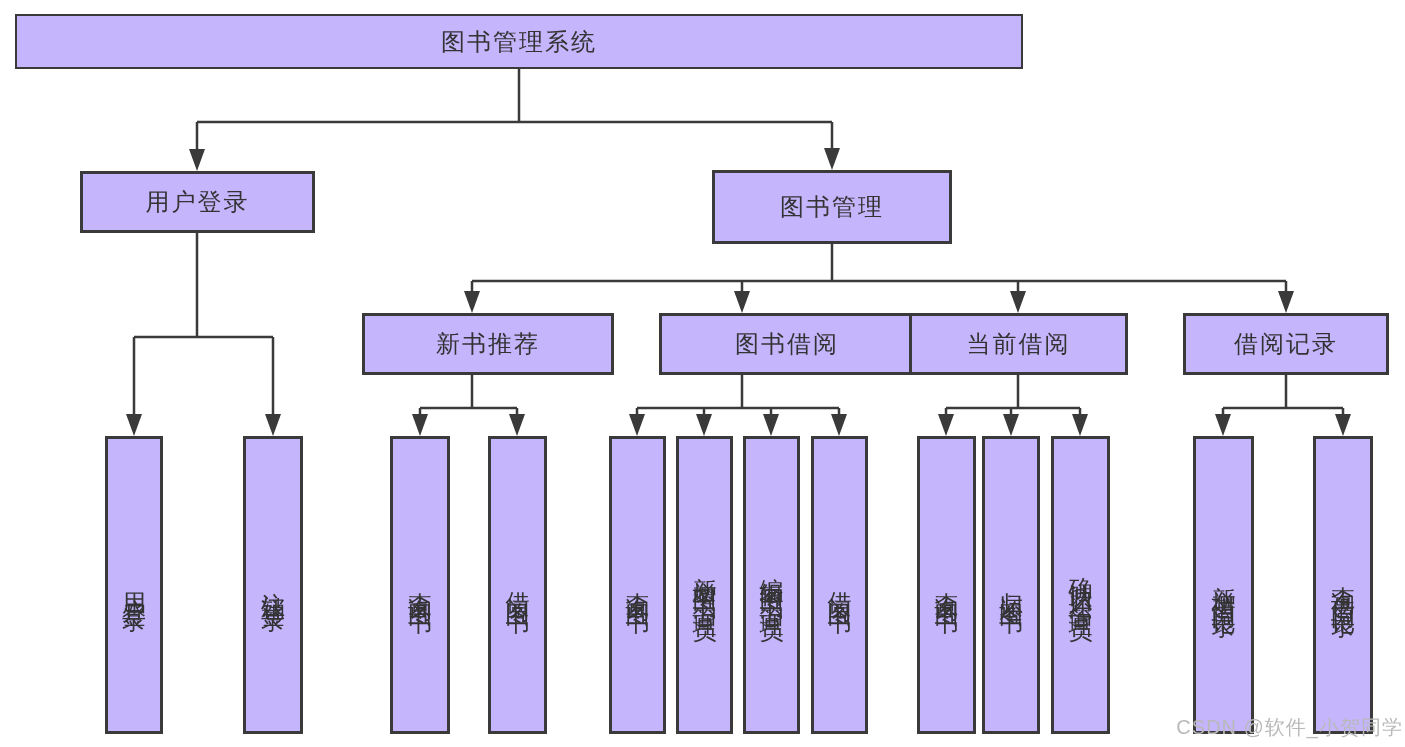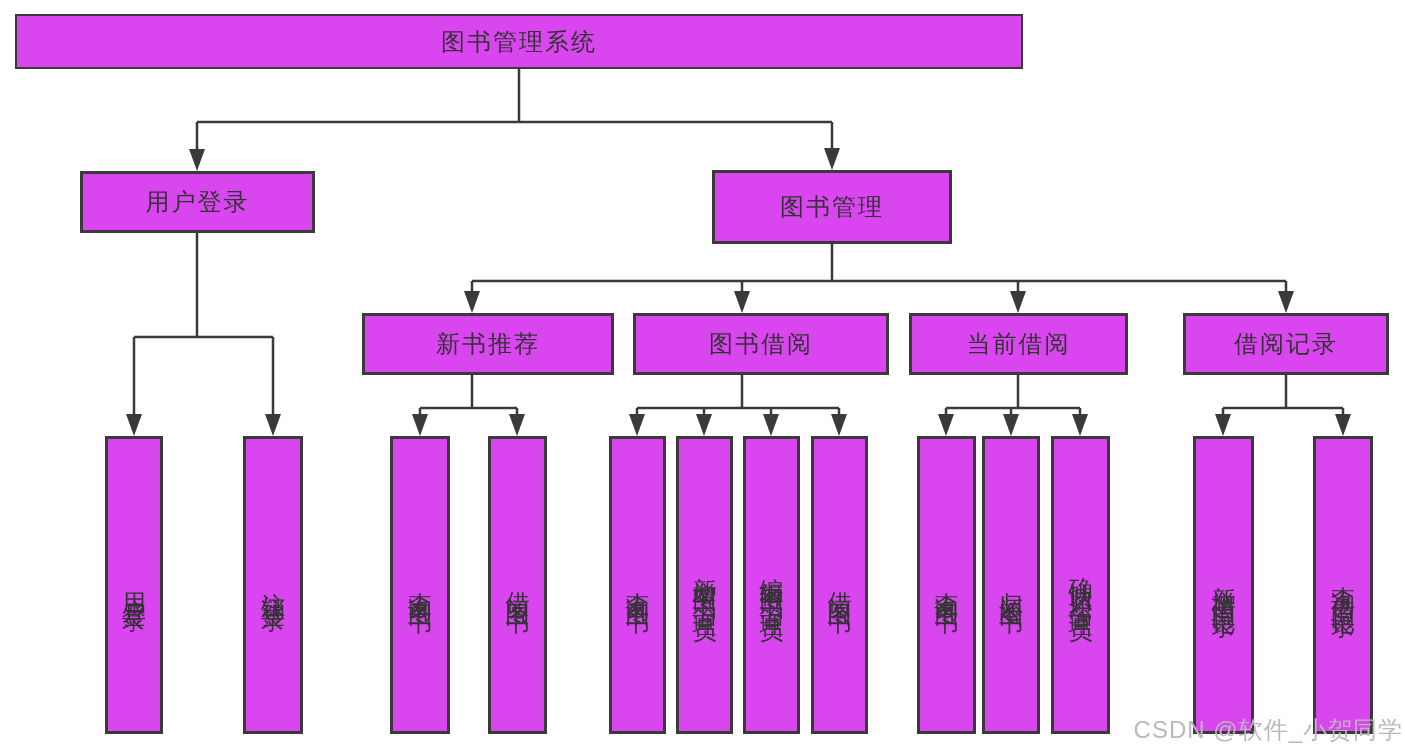--- a/index.html
+++ b/index.html
@@ -12,34 +12,34 @@
   body{
     width:1405px;height:747px;position:relative;overflow:hidden;
     font-family:"Liberation Sans","DejaVu Sans",sans-serif;
     color:var(--text);
   }
   .canvas{position:absolute;inset:0;}
   svg.connectors{position:absolute;left:0;top:0;width:1405px;height:747px;}
   .cline{fill:none;stroke:var(--line);stroke-width:2.5;}
   .carrow{fill:var(--line);stroke:none;}
   .node{
-    position:absolute;background:#d946ef;border:3px solid var(--line);
+    position:absolute;background:#c4b5fd;border:3px solid var(--line);
     box-sizing:border-box;display:flex;align-items:center;justify-content:center;
   }
   .node.root{border-width:2px;}
   .label-h{
     font-size:24px;letter-spacing:2px;white-space:nowrap;line-height:1;
   }
   .label-v{
     writing-mode:vertical-rl;text-orientation:mixed;
     font-size:24px;letter-spacing:6px;white-space:nowrap;line-height:1;
   }
   .watermark{
     position:absolute;top:714px;right:2px;
-    font-size:24px;letter-spacing:1px;color:var(--wm);white-space:nowrap;
+    font-size:20px;letter-spacing:1px;color:var(--wm);white-space:nowrap;
   }
 </style>
 </head>
 <body>
 
 <div class="canvas">
 
   <svg class="connectors" viewBox="0 0 1405 747" aria-hidden="true">
     <g>
       <path class="cline" d="M519 69 V122 M197 122 H832 M197 122 V152 M832 122 V151"></path>
@@ -90,21 +90,21 @@
   <div class="node" style="left:80px;top:171px;width:235px;height:62px">
     <span class="label-h">用户登录</span>
   </div>
   <div class="node" style="left:712px;top:170px;width:240px;height:74px">
     <span class="label-h">图书管理</span>
   </div>
 
   <div class="node" style="left:362px;top:313px;width:252px;height:62px">
     <span class="label-h">新书推荐</span>
   </div>
-  <div class="node" style="left:633px;top:313px;width:256px;height:62px">
+  <div class="node" style="left:659px;top:313px;width:256px;height:62px">
     <span class="label-h">图书借阅</span>
   </div>
   <div class="node" style="left:1183px;top:313px;width:206px;height:62px">
     <span class="label-h">借阅记录</span>
   </div>
   <div class="node" style="left:909px;top:313px;width:219px;height:62px">
     <span class="label-h">当前借阅</span>
   </div>
 
   <div class="node v" style="left:105px;top:436px;width:58px;height:298px">

